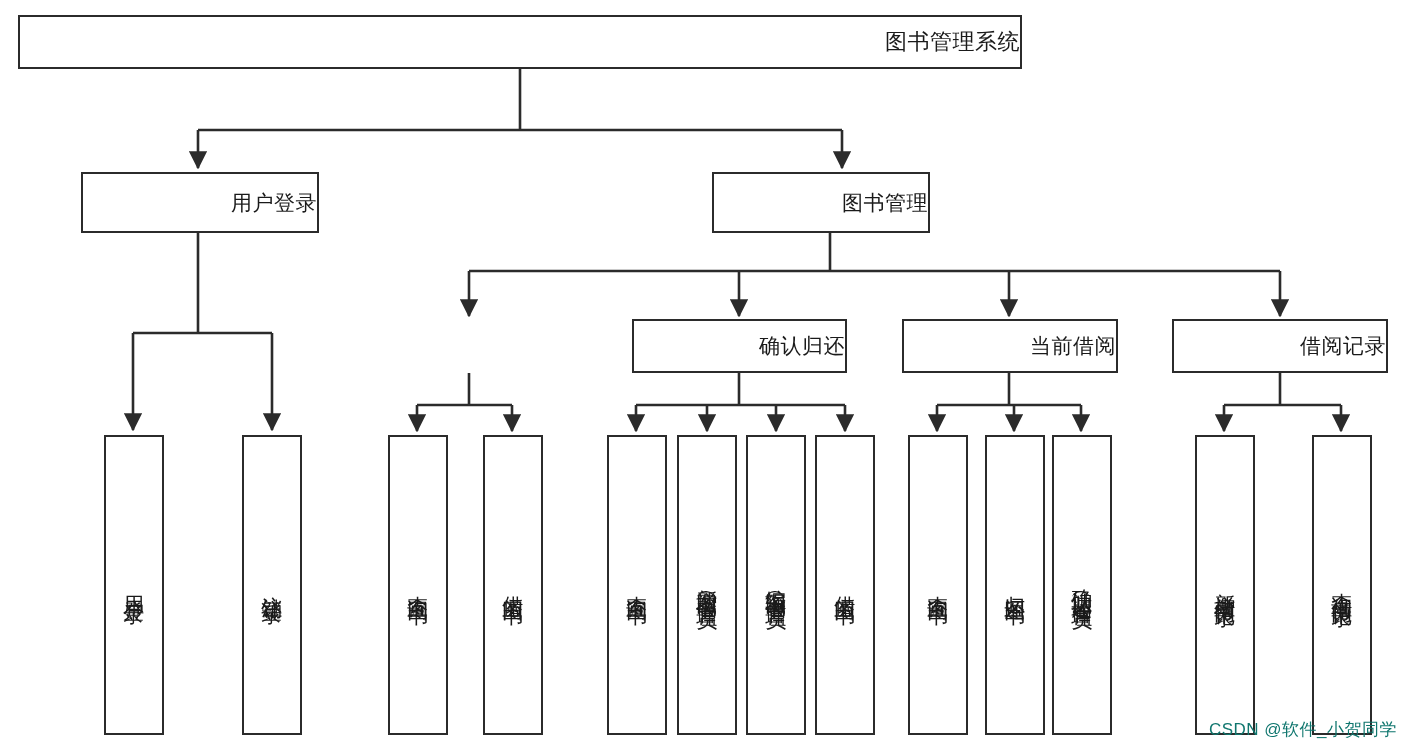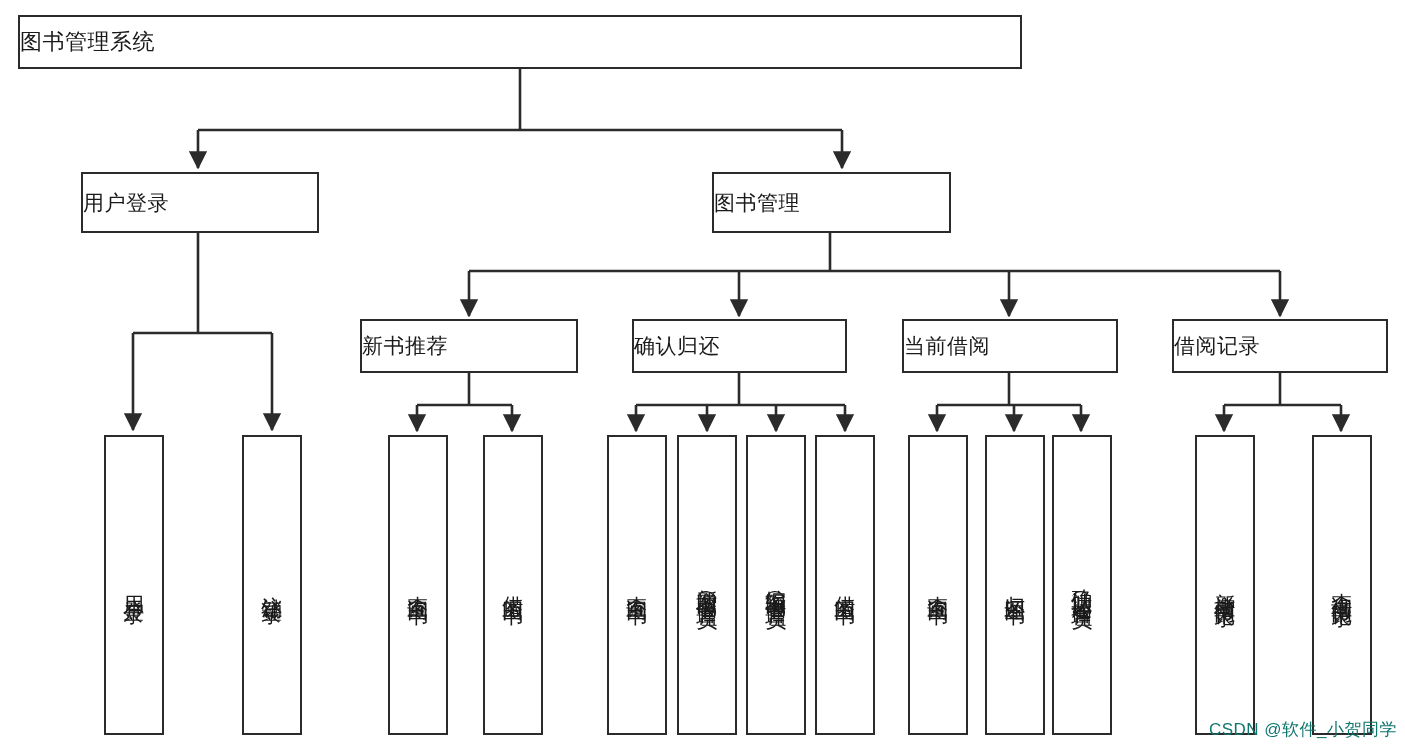--- a/index.html
+++ b/index.html
@@ -28,21 +28,21 @@
     height: 747px;
     pointer-events: none;
   }
   .node {
     position: absolute;
     box-sizing: border-box;
     background: #ffffff;
     border: 2px solid #2b2b2b;
     display: flex;
     align-items: center;
-    justify-content: flex-start;
+    justify-content: flex-end;
     overflow: hidden;
   }
   .node-label {
     font-family: "Liberation Sans", "DejaVu Sans", sans-serif;
     color: #1a1a1a;
     line-height: 1.22;
     text-align: center;
     white-space: pre-wrap;
   }
   .node.horizontal .node-label {
@@ -144,27 +144,24 @@
   </svg>
 
   <div class="node root horizontal" style="left:18px; top:15px; width:1004px; height:54px;">
     <span class="node-label">图书管理系统</span>
   </div>
 
   <div class="node horizontal" style="left:81px; top:172px; width:238px; height:61px;">
     <span class="node-label">用户登录</span>
   </div>
 
-  <div class="node horizontal" style="left:712px; top:172px; width:239px; height:61px;">
+  <div class="node horizontal" style="left:712px; top:172px; width:218px; height:61px;">
     <span class="node-label">图书管理</span>
   </div>
 
-  <div class="node horizontal" style="left:360px; top:319px; width:218px; height:54px;">
-    <span class="node-label">新书推荐</span>
-  </div>
 
   <div class="node horizontal" style="left:632px; top:319px; width:215px; height:54px;">
     <span class="node-label">确认归还</span>
   </div>
 
   <div class="node horizontal" style="left:902px; top:319px; width:216px; height:54px;">
     <span class="node-label">当前借阅</span>
   </div>
 
   <div class="node horizontal" style="left:1172px; top:319px; width:216px; height:54px;">

